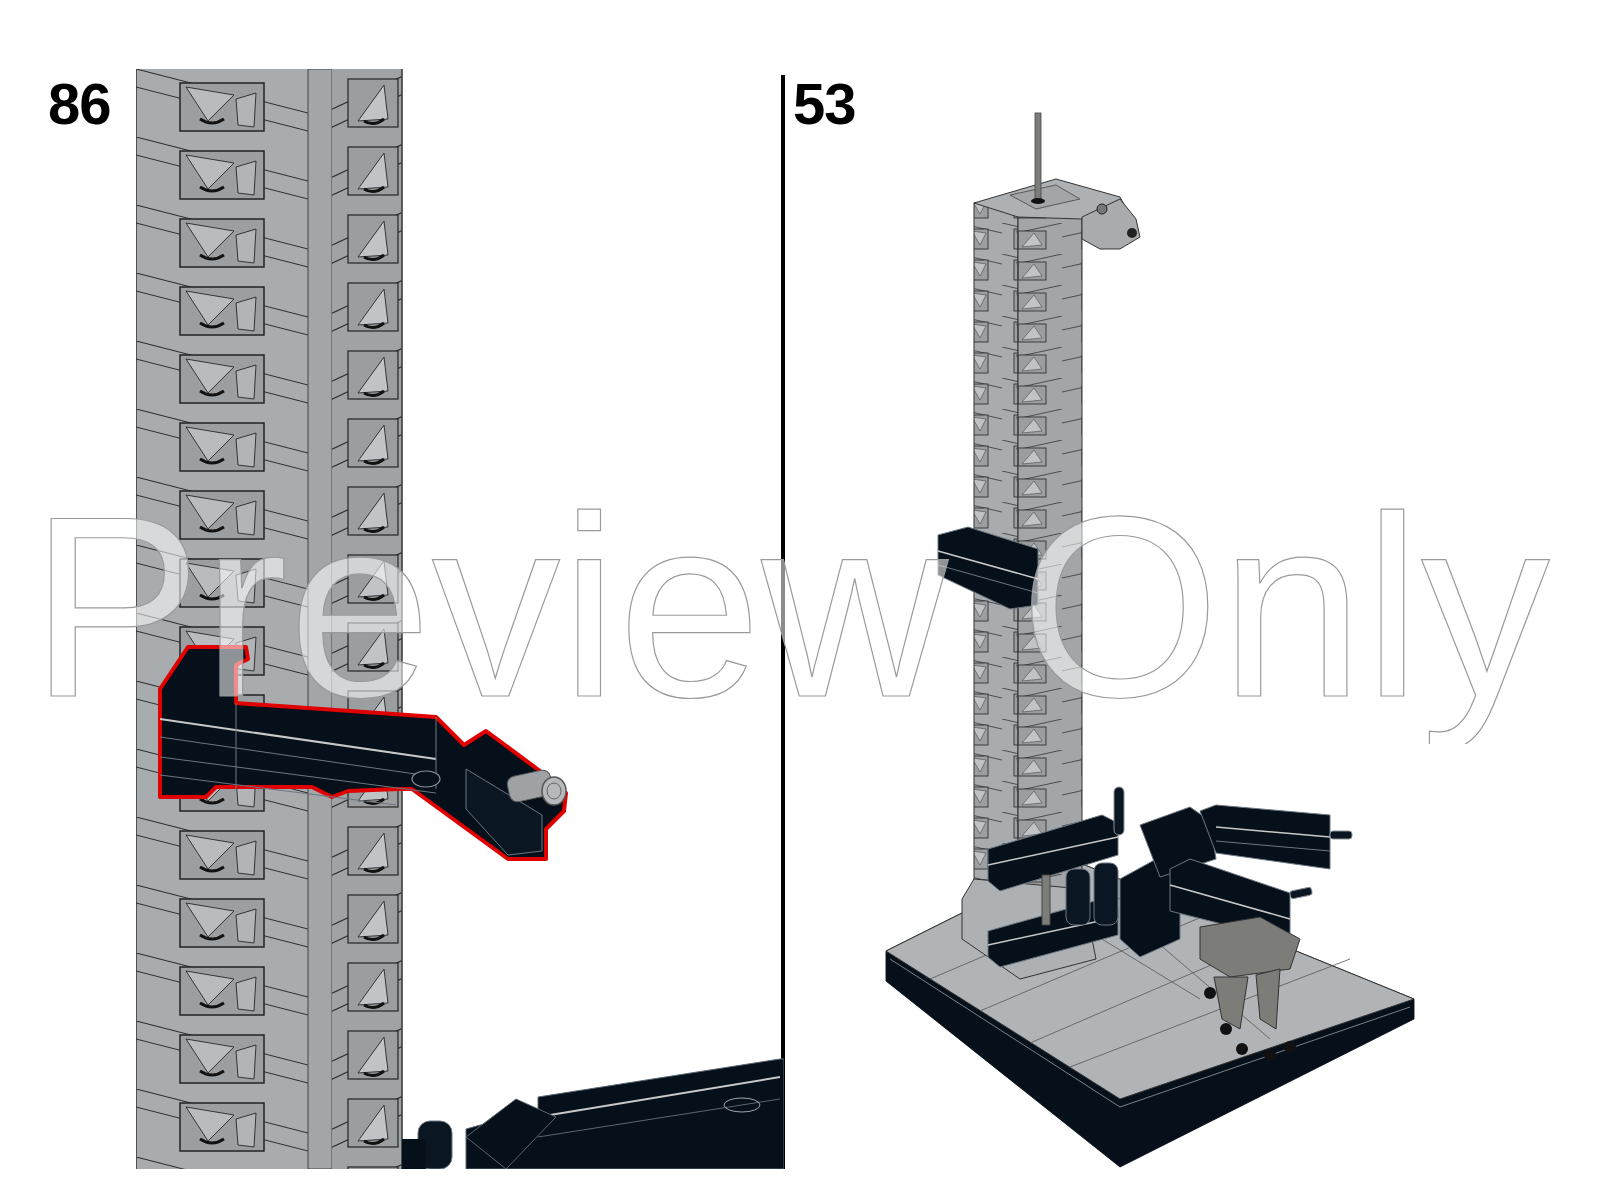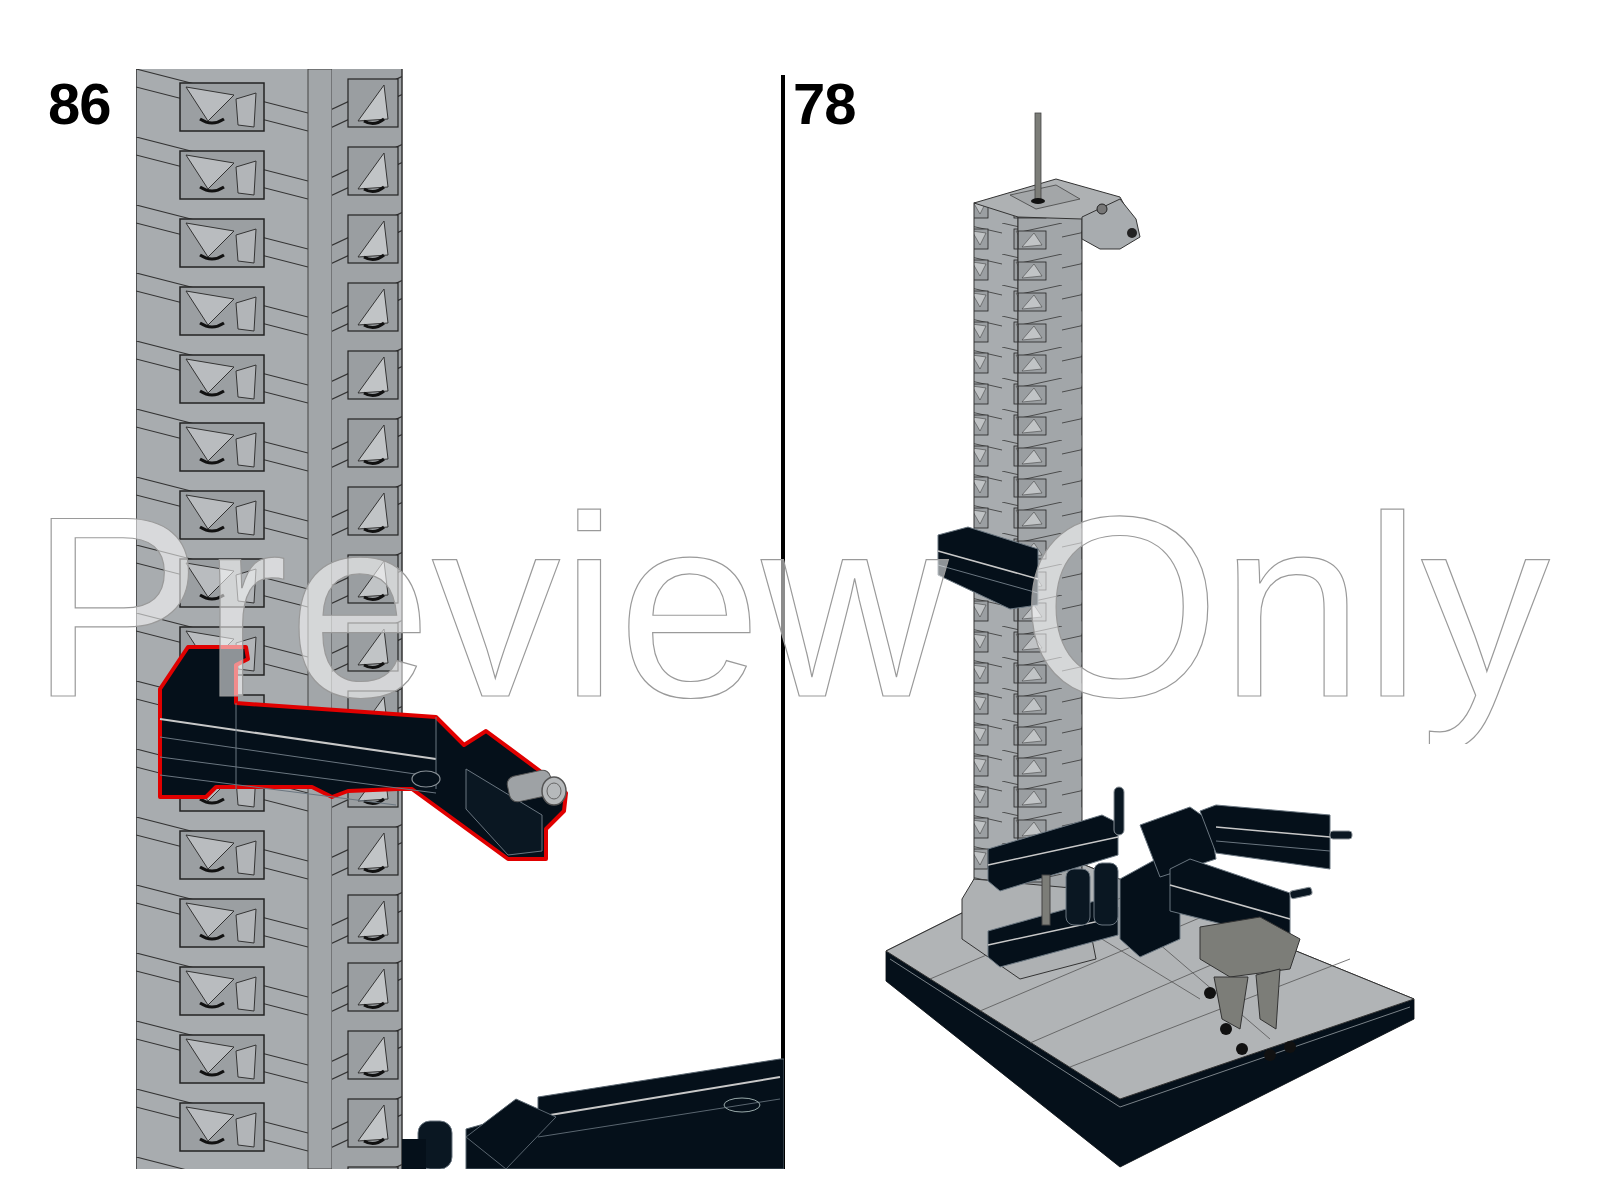--- a/index.html
+++ b/index.html
@@ -18,21 +18,21 @@
   .watermark { position: absolute; left: 0; top: 455px; width: 1600px; height: 260px; pointer-events: none; }
   .watermark text { font-family: "Liberation Sans", sans-serif; }
   svg { display: block; }
 </style>
 </head>
 <body>
 
 <div class="page">
 
   <div class="step-number" id="step86-num">86</div>
-  <div class="step-number" id="step87-num">78</div>
+  <div class="step-number" id="step87-num">53</div>
   <div class="divider"></div>
 
   <div class="panel" id="panel86">
     <svg width="648" height="1100" viewBox="0 0 648 1100">
       <defs>
         <pattern id="towerLeft" x="0" y="0" width="172" height="68" patternUnits="userSpaceOnUse">
           <rect width="172" height="68" fill="#a8acaf"></rect>
           <path d="M0 0 L172 44" stroke="#333" stroke-width="1.2"></path>
           <path d="M0 18 L172 62" stroke="#333" stroke-width="1.2"></path>
           <rect x="44" y="14" width="84" height="48" fill="#9b9fa2" stroke="#222" stroke-width="1.5"></rect>

